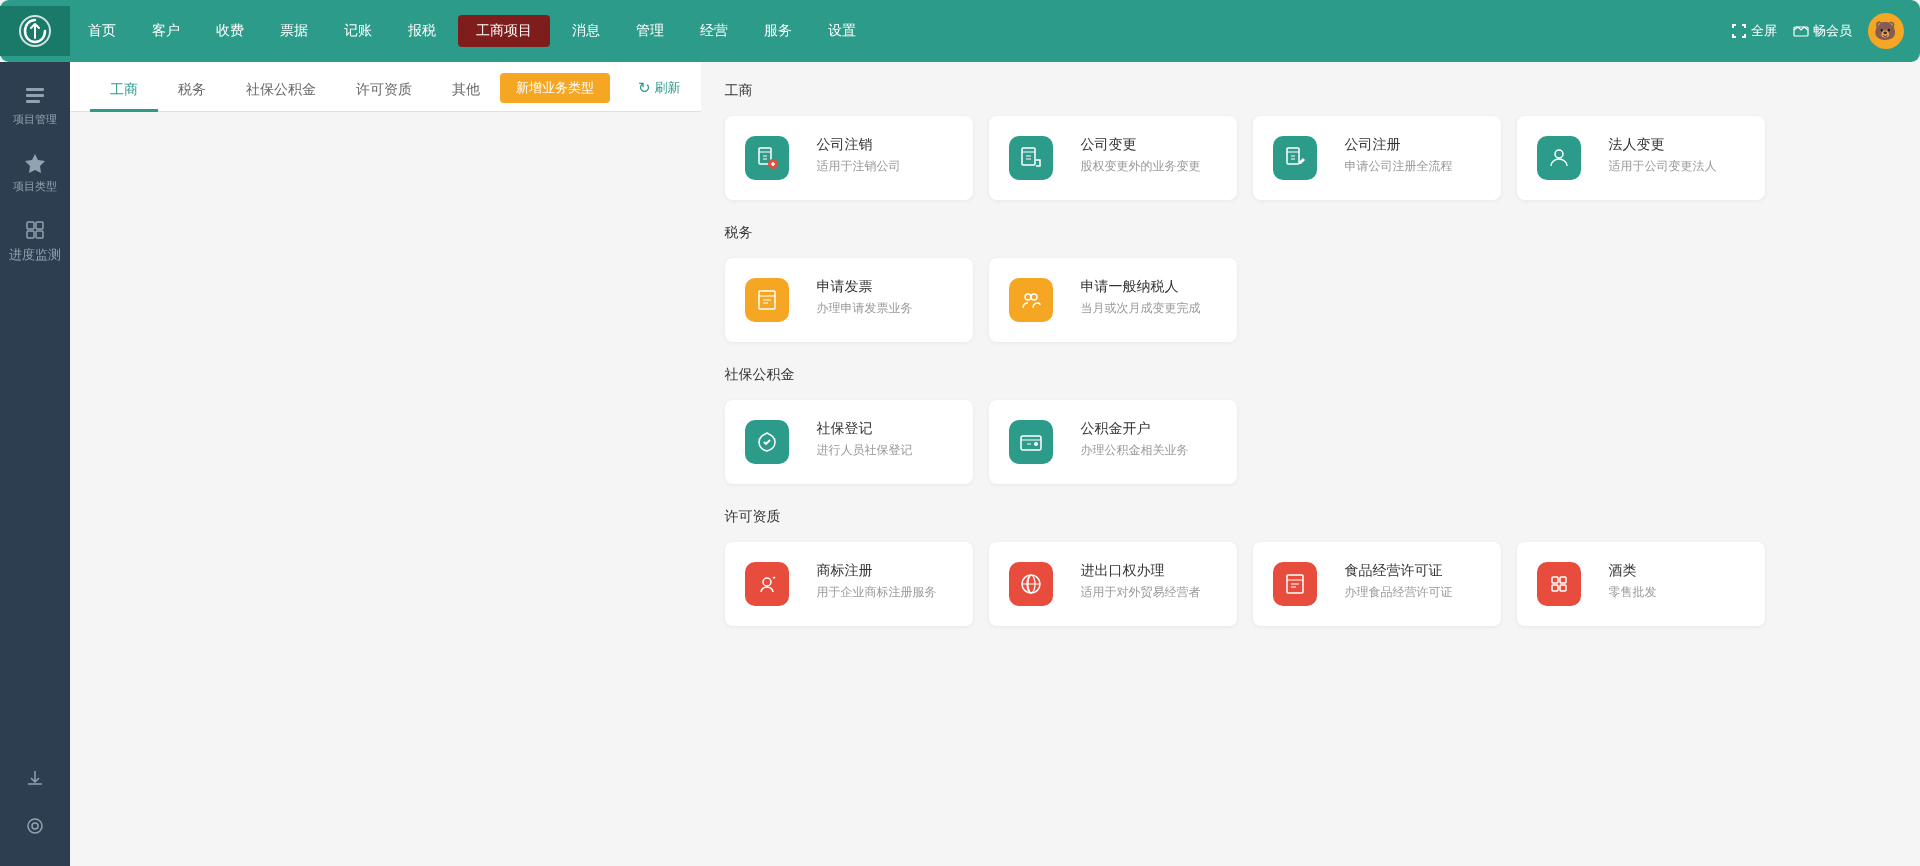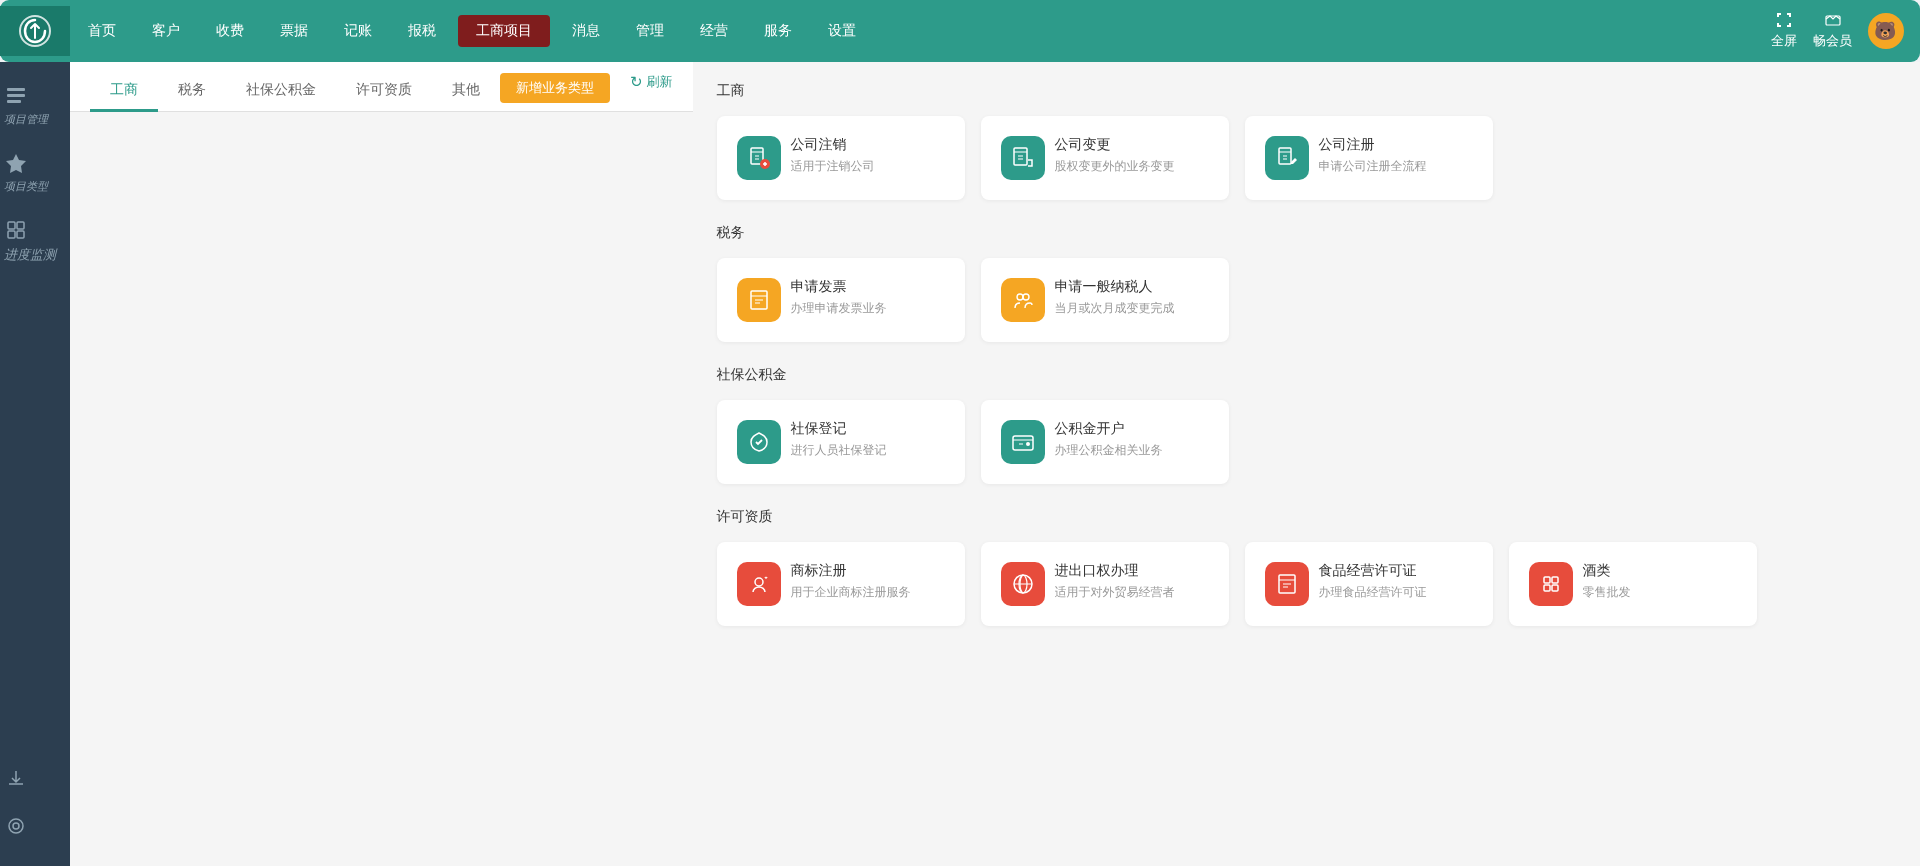--- a/index.html
+++ b/index.html
@@ -65,21 +65,20 @@
       color: white;
       font-size: 13px;
     }
     .nav-right-item {
       display: flex;
       align-items: center;
       gap: 4px;
       cursor: pointer;
       color: white;
       font-size: 13px;
-      flex-direction: column;
     }
     .mascot {
       width: 36px;
       height: 36px;
       background: #f5a623;
       border-radius: 50%;
       display: flex;
       align-items: center;
       justify-content: center;
       font-size: 18px;
@@ -98,29 +97,28 @@
       background: #2c3e50;
       display: flex;
       flex-direction: column;
       align-items: center;
       padding-top: 10px;
       flex-shrink: 0;
     }
     .sidebar-item {
       display: flex;
       flex-direction: column;
-      align-items: flex-start;
+      align-items: center;
       justify-content: center;
       width: 100%;
       padding: 12px 4px;
       cursor: pointer;
       color: #8fa3b1;
       font-size: 12px;
       gap: 4px;
-      font-style: italic;
     }
     .sidebar-icon {
       width: 24px;
       height: 24px;
       display: flex;
       align-items: center;
       justify-content: center;
       font-size: 18px;
     }
     .sidebar-bottom {
@@ -165,22 +163,22 @@
       border-bottom: 3px solid transparent;
       margin-bottom: -1px;
     }
     .tab.active {
       color: #2d9b8a;
       border-bottom: 3px solid #2d9b8a;
       font-weight: 500;
     }
     .tab-actions {
       display: flex;
-      align-items: flex-start;
-      gap: 20px;
+      align-items: center;
+      gap: 28px;
       padding-bottom: 8px;
     }
     .btn-add {
       background: #f5a623;
       color: white;
       border: none;
       padding: 6px 16px;
       border-radius: 4px;
       font-size: 13px;
       cursor: pointer;
@@ -219,21 +217,21 @@
       gap: 16px;
       margin-bottom: 24px;
     }
 
     .card {
       background: white;
       border-radius: 8px;
       padding: 20px;
       display: flex;
       align-items: flex-start;
-      gap: 10px;
+      gap: 28px;
       width: 248px;
       cursor: pointer;
       box-shadow: 0 1px 4px rgba(0,0,0,0.06);
       transition: box-shadow 0.2s;
     }
 
     .card-icon {
       width: 44px;
       height: 44px;
       border-radius: 10px;
@@ -430,20 +428,32 @@
                   <rect x="4" y="2" width="12" height="16" rx="1" stroke="white" stroke-width="1.5"></rect>
                   <path d="M4 6h12M8 10h4M8 13h4" stroke="white" stroke-width="1.2"></path>
                   <path d="M16 16 L20 12 L22 14 L18 18 L16 18Z" fill="white"></path>
                 </svg>
               </div>
               <div class="card-info">
                 <div class="card-title">公司注册</div>
                 <div class="card-desc">申请公司注册全流程</div>
               </div>
             </div>
+            <div class="card">
+              <div class="card-icon teal">
+                <svg width="24" height="24" viewBox="0 0 24 24" fill="none">
+                  <circle cx="12" cy="8" r="4" stroke="white" stroke-width="1.5"></circle>
+                  <path d="M4 20 C4 16 8 13 12 13 C16 13 20 16 20 20" stroke="white" stroke-width="1.5"></path>
+                </svg>
+              </div>
+              <div class="card-info">
+                <div class="card-title">法人变更</div>
+                <div class="card-desc">适用于公司变更法人</div>
+              </div>
+            </div>
           </div>
         </div>
         <div>
           <div class="section-title">税务</div>
           <div class="cards-grid">
             <div class="card">
               <div class="card-icon orange">
                 <svg width="24" height="24" viewBox="0 0 24 24" fill="none">
                   <rect x="4" y="3" width="16" height="18" rx="1" stroke="white" stroke-width="1.5"></rect>
                   <path d="M4 8h16M8 12h8M8 15h5" stroke="white" stroke-width="1.2"></path>

